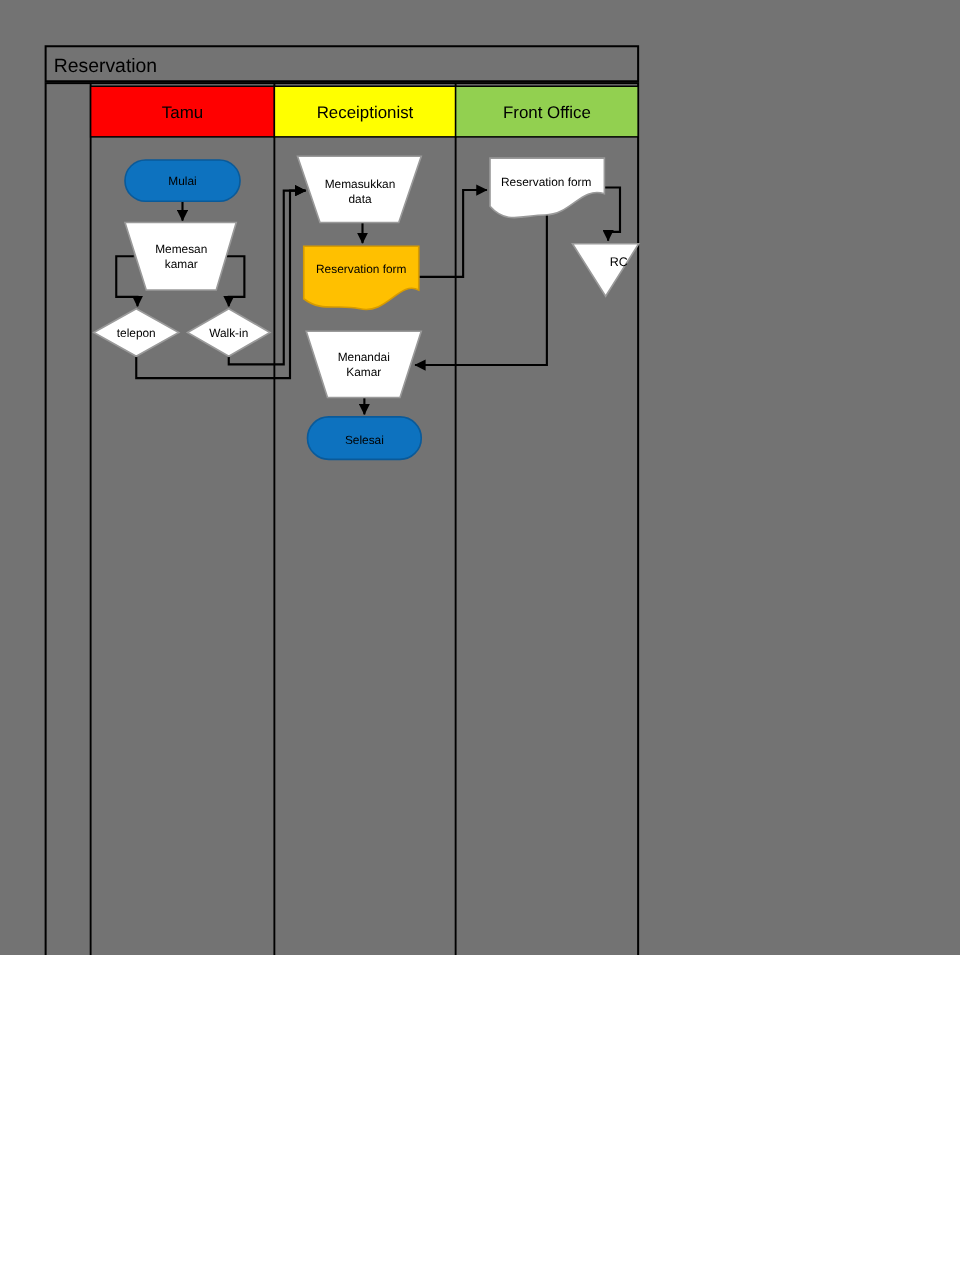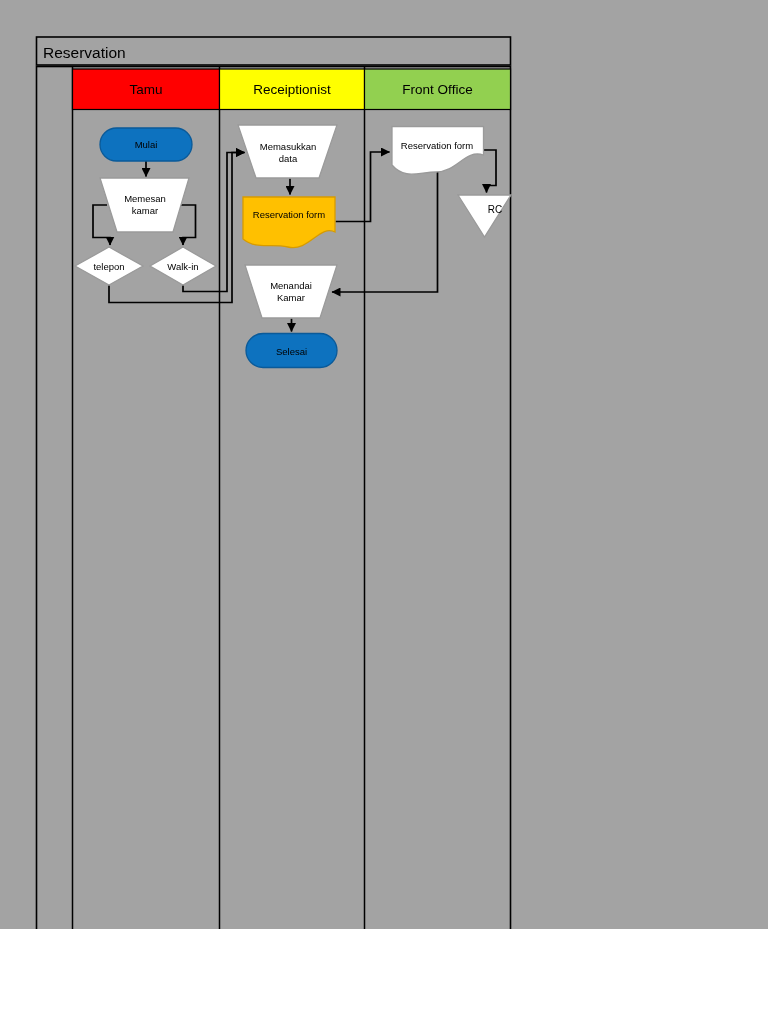--- a/index.html
+++ b/index.html
@@ -1,19 +1,19 @@
 <!DOCTYPE html>
 <html><head>
 <meta charset="utf-8">
 <style>
   html,body{margin:0;padding:0;background:#ffffff;}
   #page{
     position:relative;
-    width:768px;height:929px;
-    background:#a3a3a3;
+    width:768px;height:764px;
+    background:#737373;
     font-family:"Liberation Sans","DejaVu Sans",sans-serif;
     overflow:hidden;
   }
   svg{display:block;}
   text{
     font-family:"Liberation Sans","DejaVu Sans",sans-serif;
     fill:#000000;
   }
   .title-text{font-size:15.5px;}
   .lane-text{font-size:13.5px;text-anchor:middle;}

